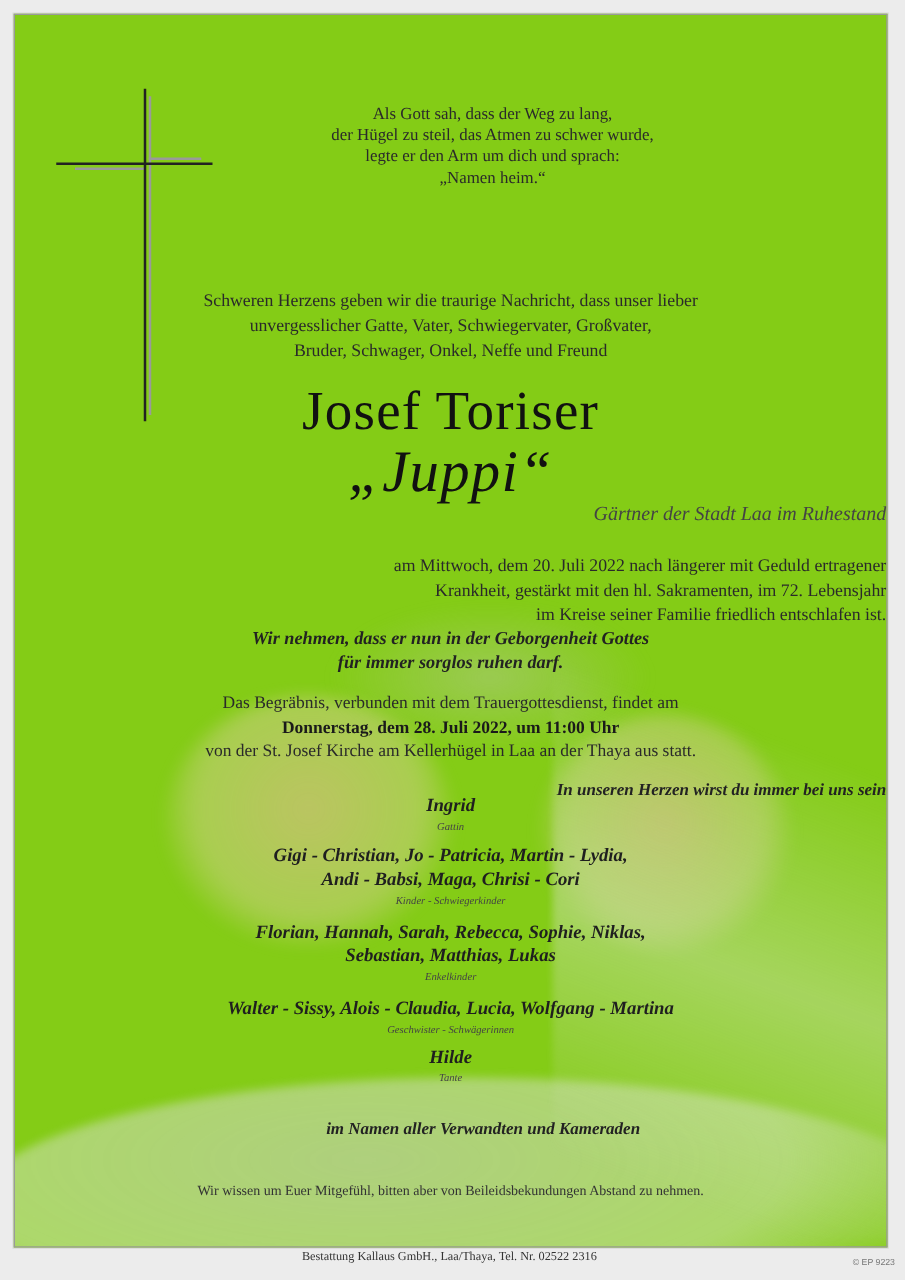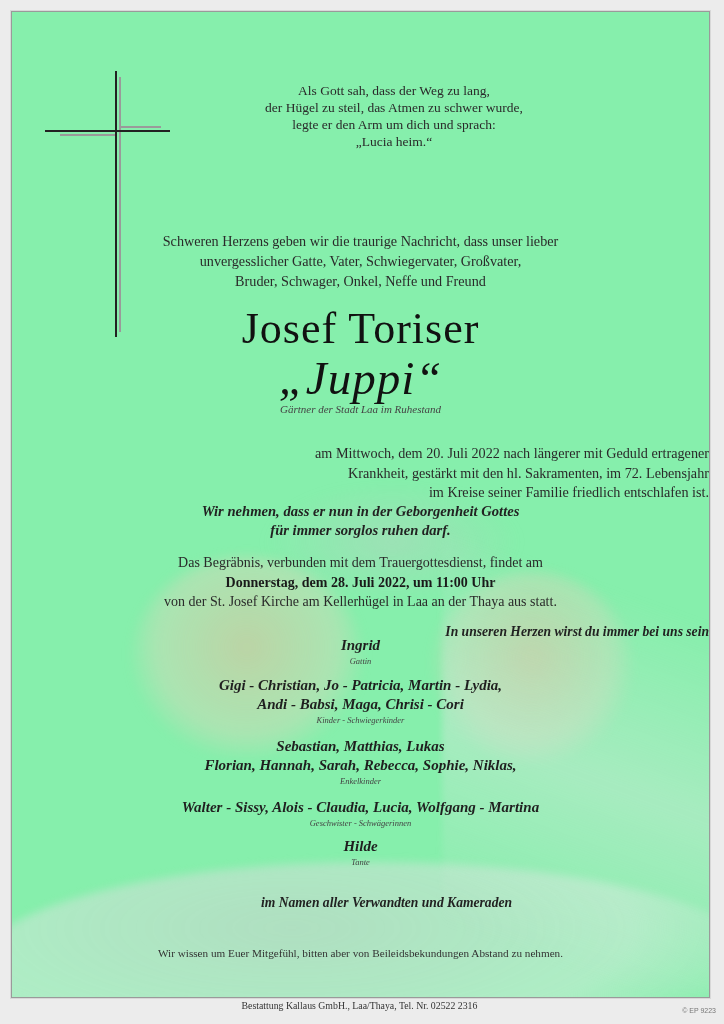--- a/index.html
+++ b/index.html
@@ -6,21 +6,21 @@
     body {
       width: 724px; height: 1024px;
       background: #ececec;
       position: relative; overflow: hidden;
       font-family: "Liberation Serif", "DejaVu Serif", serif;
       color: #1c1c1c;
     }
     .sheet {
       position: absolute; left: 11px; top: 11px;
       width: 697px; height: 985px;
-      background: #86efac;
+      background: #84cc16;
       border: 1px solid #9a9a9a;
       box-shadow: 0 0 0 1px #d8d8d8;
       overflow: hidden;
     }
     
     .bg-rose {
       position: absolute; border-radius: 50%;
       filter: blur(6px);
     }
     .rose-left {
@@ -60,21 +60,21 @@
     .poem { top: 70px; left: 172px; width: 420px; font-size: 13.5px; line-height: 17px; color: #2a2a2a; }
     .intro { top: 219px; font-size: 14.2px; line-height: 20px; color: #2a2a2a; }
     .name {
       top: 292px; font-size: 44px; line-height: 50px; color: #111;
       letter-spacing: 1px;
     }
     .nickname {
       top: 343px; font-size: 47px; line-height: 46px; font-style: italic; color: #111;
       letter-spacing: 1px;
     }
-    .occupation { top: 391px; font-size: 11px; font-style: italic; color: #444; }
+    .occupation { top: 391px; font-size: 16px; font-style: italic; color: #444; text-align: right; }
 
     .death { top: 432px; font-size: 14.2px; line-height: 19.5px; color: #2a2a2a; text-align: right; }
     .belief { top: 490px; font-size: 14.6px; line-height: 19px; font-style: italic; font-weight: bold; color: #222; }
 
     .funeral { top: 541px; font-size: 14px; line-height: 19.5px; color: #2a2a2a; }
     .funeral .strong { font-weight: bold; color: #1a1a1a; }
 
     .heart { top: 612px; font-size: 13.6px; font-style: italic; font-weight: bold; color: #222; text-align: right; }
 
     .fam-names { font-size: 15px; line-height: 19px; font-style: italic; font-weight: bold; color: #1f1f1f; }
@@ -113,21 +113,21 @@
     <div class="h2"></div>
     <div class="h3"></div>
     <div class="v1"></div>
     <div class="h1"></div>
   </div>
 
   <div class="block poem">
     <div>Als Gott sah, dass der Weg zu lang,</div>
     <div>der Hügel zu steil, das Atmen zu schwer wurde,</div>
     <div>legte er den Arm um dich und sprach:</div>
-    <div>„Lucia heim.“</div>
+    <div>„Namen heim.“</div>
   </div>
 
   <div class="block intro">
     <div>Schweren Herzens geben wir die traurige Nachricht, dass unser lieber</div>
     <div>unvergesslicher Gatte, Vater, Schwiegervater, Großvater,</div>
     <div>Bruder, Schwager, Onkel, Neffe und Freund</div>
   </div>
 
   <div class="block name">Josef Toriser</div>
   <div class="block nickname">„Juppi“</div>
@@ -157,22 +157,22 @@
     <div class="fam-rel">Gattin</div>
   </div>
 
   <div class="block g2">
     <div class="fam-names">Gigi - Christian, Jo - Patricia, Martin - Lydia,</div>
     <div class="fam-names">Andi - Babsi, Maga, Chrisi - Cori</div>
     <div class="fam-rel">Kinder - Schwiegerkinder</div>
   </div>
 
   <div class="block g3">
+    <div class="fam-names">Florian, Hannah, Sarah, Rebecca, Sophie, Niklas,</div>
     <div class="fam-names">Sebastian, Matthias, Lukas</div>
-    <div class="fam-names">Florian, Hannah, Sarah, Rebecca, Sophie, Niklas,</div>
     <div class="fam-rel">Enkelkinder</div>
   </div>
 
   <div class="block g4">
     <div class="fam-names">Walter - Sissy, Alois - Claudia, Lucia, Wolfgang - Martina</div>
     <div class="fam-rel">Geschwister - Schwägerinnen</div>
   </div>
 
   <div class="block g5">
     <div class="fam-names">Hilde</div>

